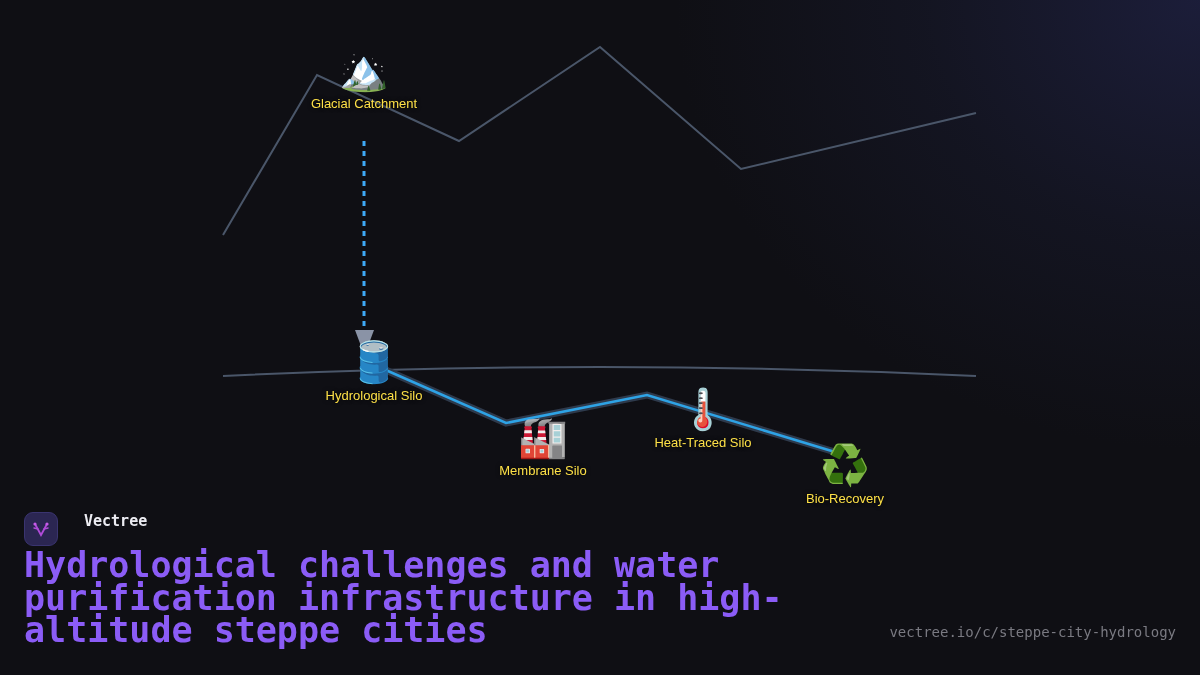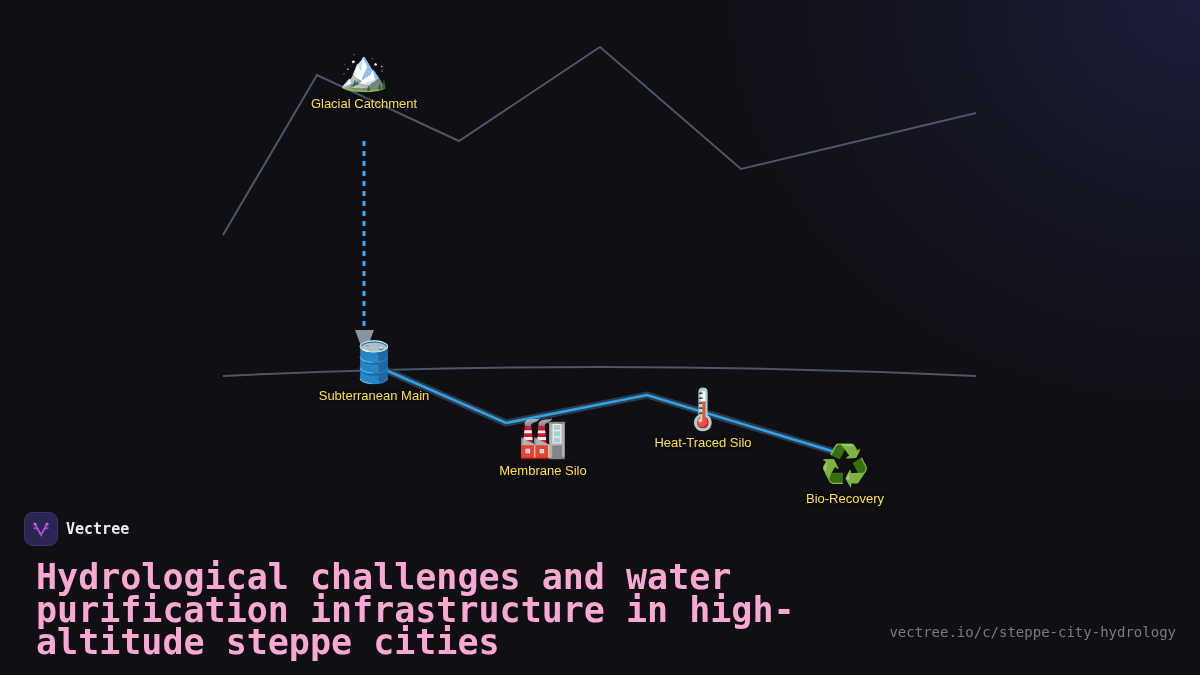--- a/index.html
+++ b/index.html
@@ -21,34 +21,34 @@
     }
     .node .emoji {
       font-size: 40px; line-height: 44px; height: 44px;
       font-family: "DejaVu Sans", sans-serif;
     }
     .node .label {
       margin-top: 4px; font-size: 13px; color: #fde047; white-space: nowrap;
       text-shadow: 0 0 4px rgba(0,0,0,0.9);
     }
     .brand {
-      position: absolute; left: 24px; top: 512px; display: flex; align-items: center; gap: 8px;
+      position: absolute; left: 24px; top: 512px; display: flex; gap: 26px;
     }
     .logo {
       width: 34px; height: 34px; border-radius: 9px; background: #2b2652;
       border: 1px solid #3a3470; box-sizing: border-box;
       display: flex; align-items: center; justify-content: center;
     }
     .brand-name {
       font-family: "DejaVu Sans Mono", monospace; font-weight: bold; font-size: 15px; color: #ececf2;
     }
     .title {
       position: absolute; left: 24px; top: 549px; width: 800px;
       font-family: "DejaVu Sans Mono", monospace; font-weight: bold;
-      font-size: 35px; line-height: 32.5px; color: #f9a8d4; margin: 12px;
+      font-size: 35px; line-height: 32.5px; color: #8b5cf6; margin: 0;
       letter-spacing: 0px;
     }
     .url {
       position: absolute; right: 24px; top: 624px;
       font-family: "DejaVu Sans Mono", monospace; font-size: 14px; color: #7a7a82; text-align: center;
     }
   </style>
 </head>
 <body>
 
@@ -63,21 +63,21 @@
   <polyline points="372,364 506,423 647,395 835,452" fill="none" stroke="#2ea3e6" stroke-width="2.5" stroke-linejoin="miter"></polyline>
 </svg>
 
 <div class="node" style="left:364px; top:48px;">
   <span class="emoji">🏔️</span>
   <span class="label">Glacial Catchment</span>
 </div>
 
 <div class="node" style="left:374px; top:340px;">
   <span class="emoji">🛢️</span>
-  <span class="label">Subterranean Main</span>
+  <span class="label">Hydrological Silo</span>
 </div>
 
 <div class="node" style="left:543px; top:415px;">
   <span class="emoji">🏭</span>
   <span class="label">Membrane Silo</span>
 </div>
 
 <div class="node" style="left:703px; top:387px;">
   <span class="emoji">🌡️</span>
   <span class="label">Heat-Traced Silo</span>

